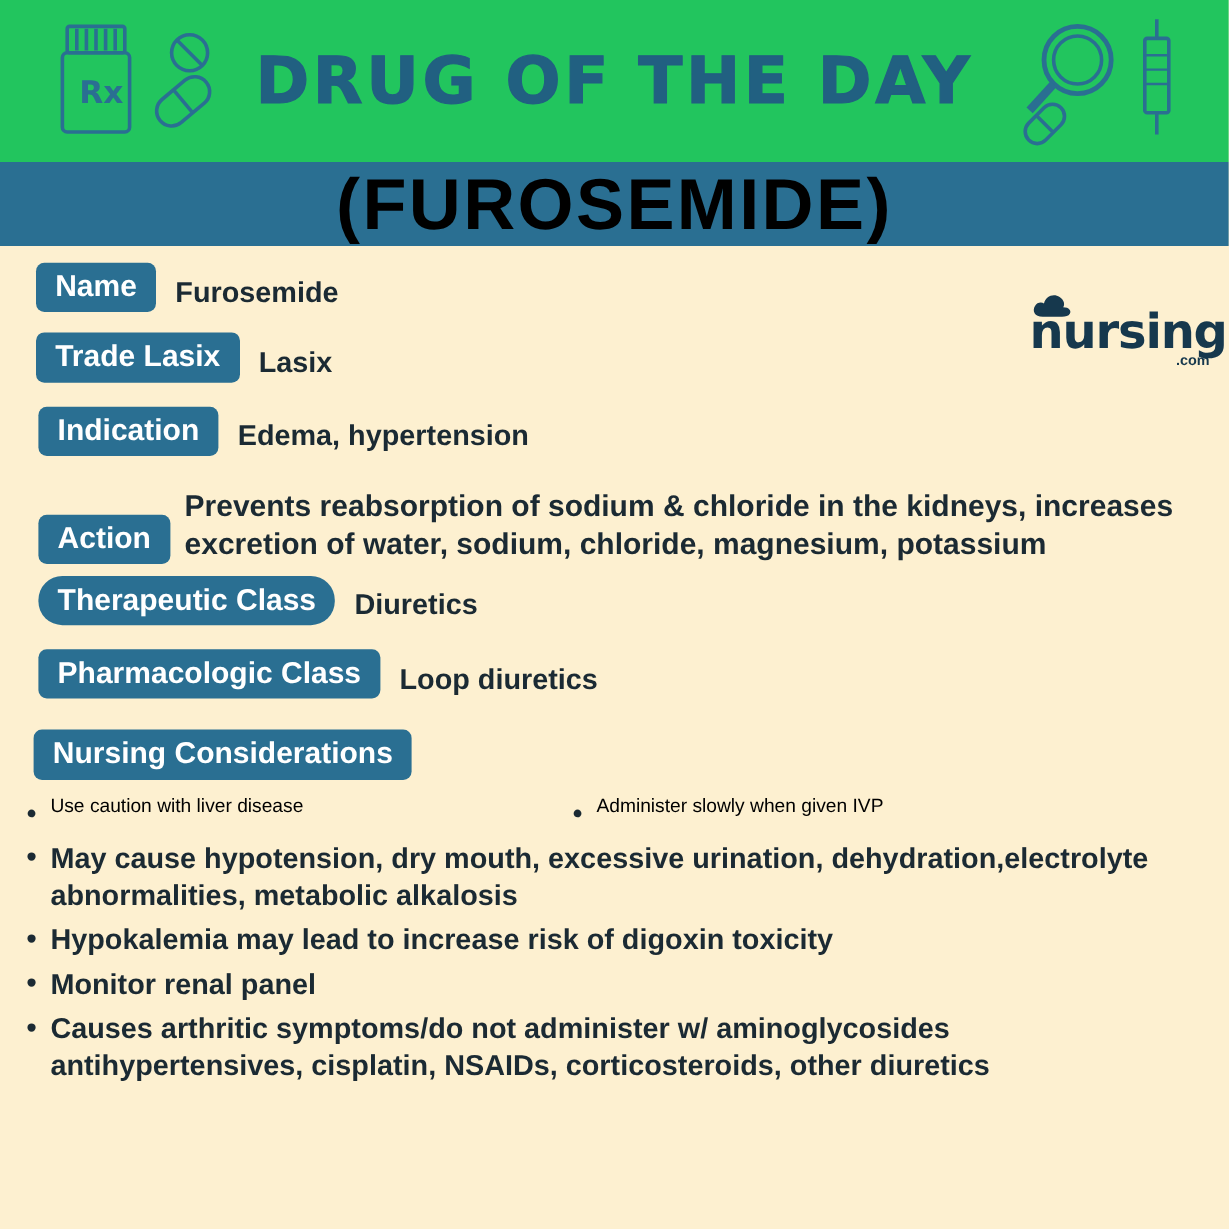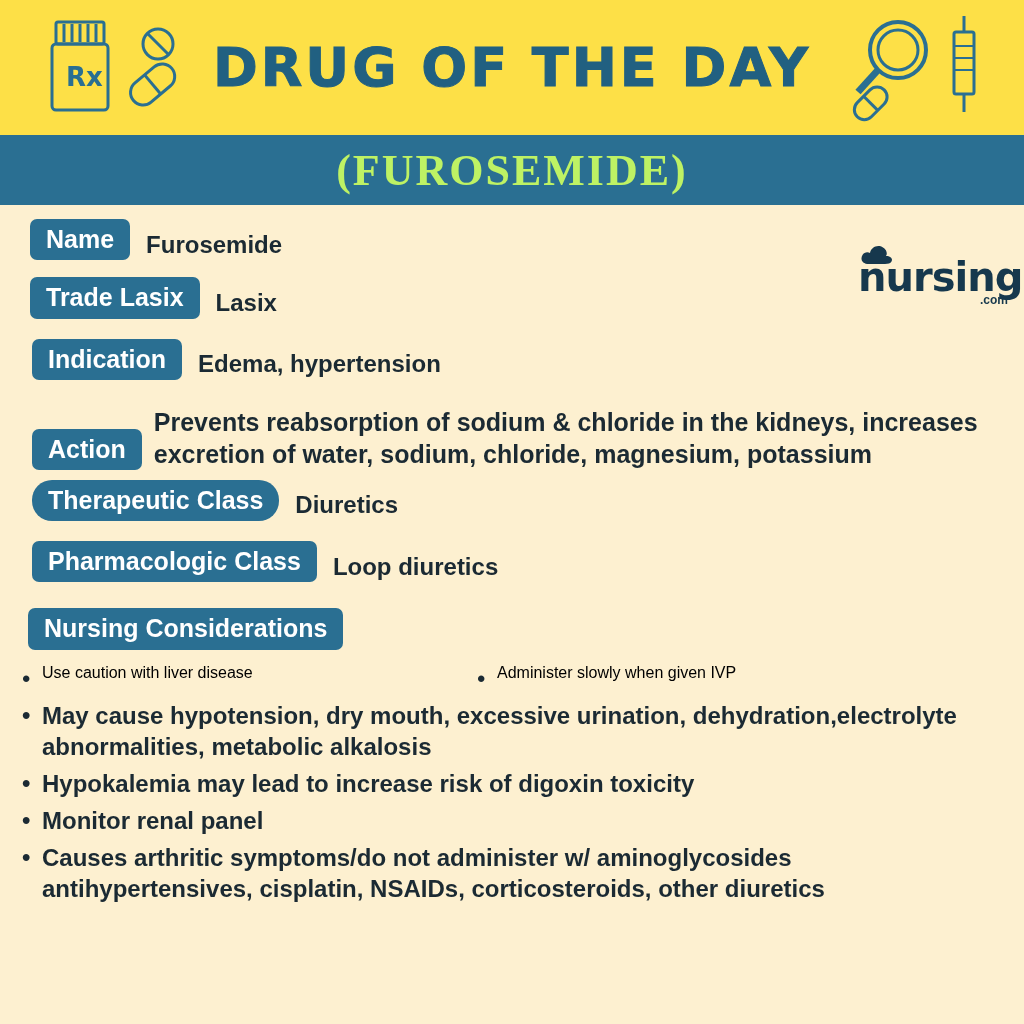--- a/index.html
+++ b/index.html
@@ -13,21 +13,21 @@
   .page {
     position: relative;
     width: 1024px; height: 1024px;
     background: #fdf0d0;
   }
 
   
   .header {
     position: relative;
     height: 135px;
-    background: #fde047;
+    background: #22c55e;
     display: flex;
     align-items: center;
     justify-content: center;
   }
   .header-title {
     font-family: "DejaVu Sans", sans-serif;
     font-weight: bold;
     font-size: 54px;
     letter-spacing: 3px;
     color: #216081;
@@ -47,25 +47,25 @@
 
   
   .band {
     height: 70px;
     background: #2a6f92;
     display: flex;
     align-items: center;
     justify-content: center;
   }
   .band-title {
-    font-family: Liberation Serif, serif;
+    font-family: Liberation Sans, sans-serif;
     font-weight: bold;
-    font-size: 44px;
+    font-size: 60px;
     letter-spacing: 2px;
-    color: #bef264;
+    color: #000000;
     text-transform: uppercase;
   }
 
   
   .body {
     position: relative;
     padding: 14px 0 0 0;
   }
 
   .row {

